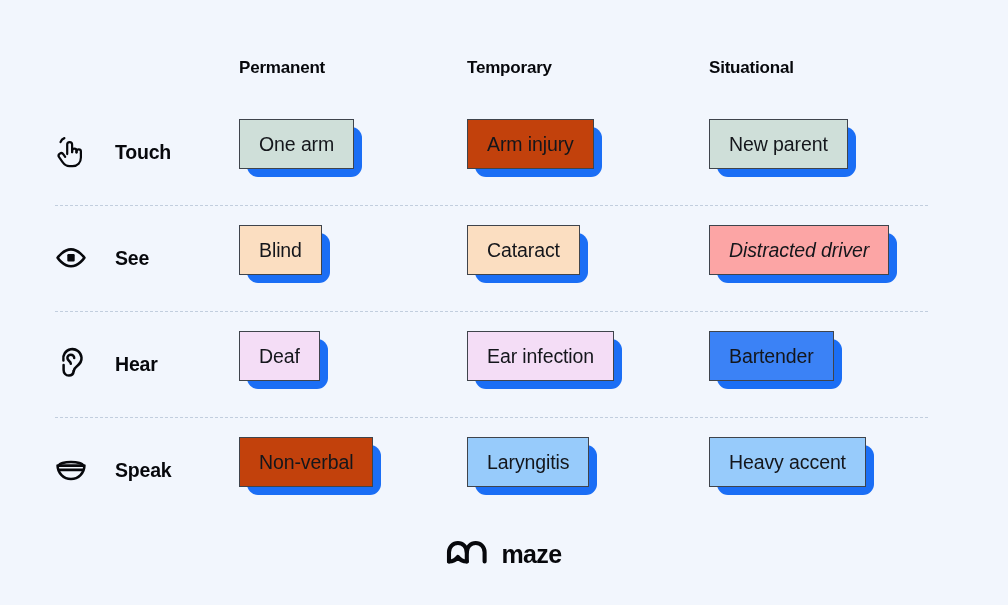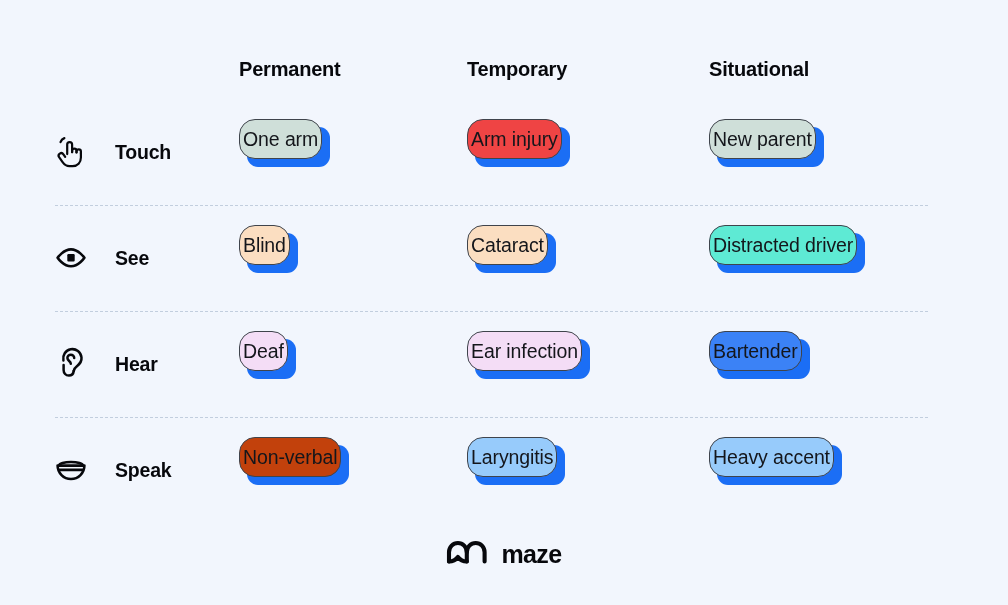--- a/index.html
+++ b/index.html
@@ -23,21 +23,21 @@
   
   .header-row {
     position: absolute;
     left: 0; top: 58px;
     width: 1008px;
     height: 34px;
   }
   .col-head {
     position: absolute;
     top: 0;
-    font-size: 20px;
+    font-size: 17px;
     font-weight: bold;
     color: #07080c;
     letter-spacing: -0.2px;
     white-space: nowrap;
   }
   .col-head.c0 { left: 239px; }
   .col-head.c1 { left: 467px; }
   .col-head.c2 { left: 709px; }
 
   
@@ -105,27 +105,27 @@
     position: absolute;
     left: 8px;
     top: 8px;
     width: 100%;
     height: 100%;
     background: #1b6ef5;
     border-radius: 11px;
   }
   .card {
     position: relative;
-    height: 40px;
-    padding: 0 3px;
+    height: 50px;
+    padding: 0 19px;
     display: flex;
     align-items: center;
     justify-content: center;
     border: 1.3px solid #3f444c;
-    border-radius: 16px;
+    border-radius: 0;
     font-size: 19.5px;
     color: #14161b;
     white-space: nowrap;
     letter-spacing: -0.1px;
   }
   .card.touch  { background: #cfdfd9; }
   .card.see    { background: #fbdec1; }
   .card.hear   { background: #f4ddf6; }
   .card.speak  { background: #97cbfb; }
 
@@ -175,21 +175,21 @@
 
     <div class="cell c0">
       <span class="card-wrap">
         <span class="card-shadow" style="background: rgb(27, 110, 245);"></span>
         <span class="card touch" style="background: rgb(207, 223, 217);">One arm</span>
       </span>
     </div>
     <div class="cell c1">
       <span class="card-wrap">
         <span class="card-shadow" style="background: rgb(27, 110, 245);"></span>
-        <span class="card touch" style="background: #ef4444;">Arm injury</span>
+        <span class="card touch" style="background: #c2410c;">Arm injury</span>
       </span>
     </div>
     <div class="cell c2">
       <span class="card-wrap">
         <span class="card-shadow" style="background: rgb(27, 110, 245);"></span>
         <span class="card touch" style="background: rgb(207, 223, 217);">New parent</span>
       </span>
     </div>
   </div>
 
@@ -213,21 +213,21 @@
     </div>
     <div class="cell c1">
       <span class="card-wrap">
         <span class="card-shadow" style="background: rgb(27, 110, 245);"></span>
         <span class="card see" style="background: rgb(251, 222, 193);">Cataract</span>
       </span>
     </div>
     <div class="cell c2">
       <span class="card-wrap">
         <span class="card-shadow" style="background: rgb(27, 110, 245);"></span>
-        <span class="card see" style="background: #5eead4;">Distracted driver</span>
+        <span class="card see" style="background: #fca5a5; font-style: italic;">Distracted driver</span>
       </span>
     </div>
   </div>
 
   <div class="row r2">
     <div class="divider"></div>
     <div class="row-label">
       <span class="row-icon">
         <svg width="26" height="34" viewBox="0 0 26 34" fill="none">
           <path d="M5.4 13.5c-1.1-5.3 2.2-10.3 7.3-11.2 5.4-1 10.3 2.8 10.8 8.2.4 4.4-2 6.6-4.3 8.4-1.9 1.5-3.2 2.5-3.5 5.1" stroke="#07080c" stroke-width="2.5" stroke-linecap="round" stroke-linejoin="round"></path>

